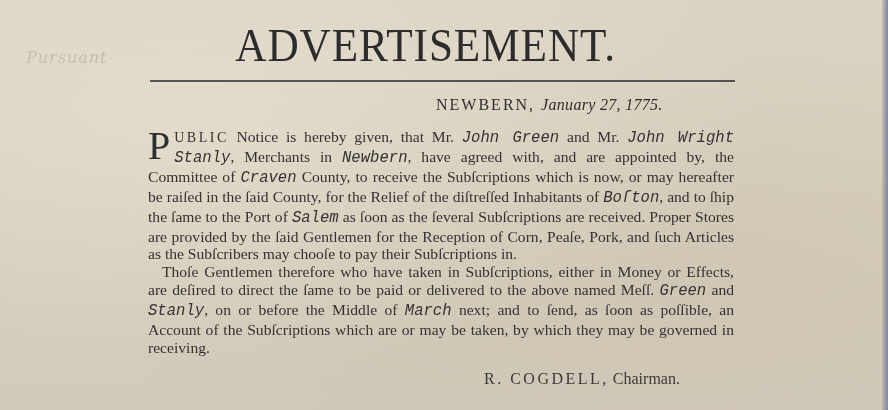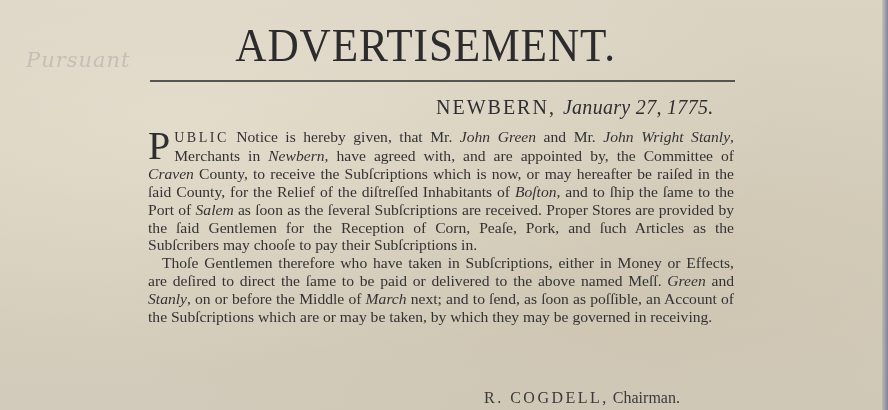--- a/index.html
+++ b/index.html
@@ -28,21 +28,21 @@
       right: 0; top: 0;
       width: 6px; height: 410px;
       background: linear-gradient(90deg, rgba(120,128,140,0.2), #7c8698);
     }
     .ghost-script {
       position: absolute;
       left: 26px; top: 48px;
       color: rgba(110,110,120,0.25);
       font-family: "DejaVu Serif", serif;
       font-style: italic;
-      font-size: 21px;
+      font-size: 16px;
       letter-spacing: 1px;
     }
     .title {
       position: absolute;
       left: 0; top: 18px;
       width: 888px;
       text-align: center;
       font-family: "Liberation Serif", serif;
       font-size: 47px;
       color: #2c2c2e;
@@ -55,60 +55,59 @@
       position: absolute;
       left: 150px; top: 80px;
       width: 585px; height: 2px;
       background: #3d3d40;
       opacity: 0.85;
     }
     .dateline {
       position: absolute;
       left: 436px; top: 96px;
       font-family: "Liberation Serif", serif;
-      font-size: 20px;
+      font-size: 16px;
       color: #2f2f32;
       letter-spacing: 2px;
     }
     .dateline .date {
       font-style: italic;
       letter-spacing: 0.3px;
     }
     .body-text {
       position: absolute;
       left: 148px; top: 128px;
       width: 586px;
       font-family: "Liberation Serif", serif;
       font-size: 15.6px;
       line-height: 17.9px;
       color: #333235;
       text-align: justify;
     }
     .body-text p { margin: 0; }
-    .body-text i { font-style: italic; }
+    .body-text i { font-style: italic; font-family: Liberation Mono, monospace; }
     .dropcap {
       float: left;
       font-size: 40px;
       line-height: 32px;
       margin: 2px 4px 0 0;
       color: #2e2e32;
     }
     .smallcaps {
       letter-spacing: 2.5px;
       font-size: 14px;
       margin-top: 22px;
     }
     .indent { text-indent: 14px; }
     .signature {
       position: absolute;
       left: 484px; top: 370px;
       font-family: "Liberation Serif", serif;
       font-size: 16px;
       color: #3a393c;
-      margin-top: 19px;
     }
     .signature .name { letter-spacing: 2.5px; }
   </style>
 </head>
 <body>
 
 <div class="paper"></div>
 <div class="right-edge"></div>
 
 <div class="ghost-script">Pursuant</div>

